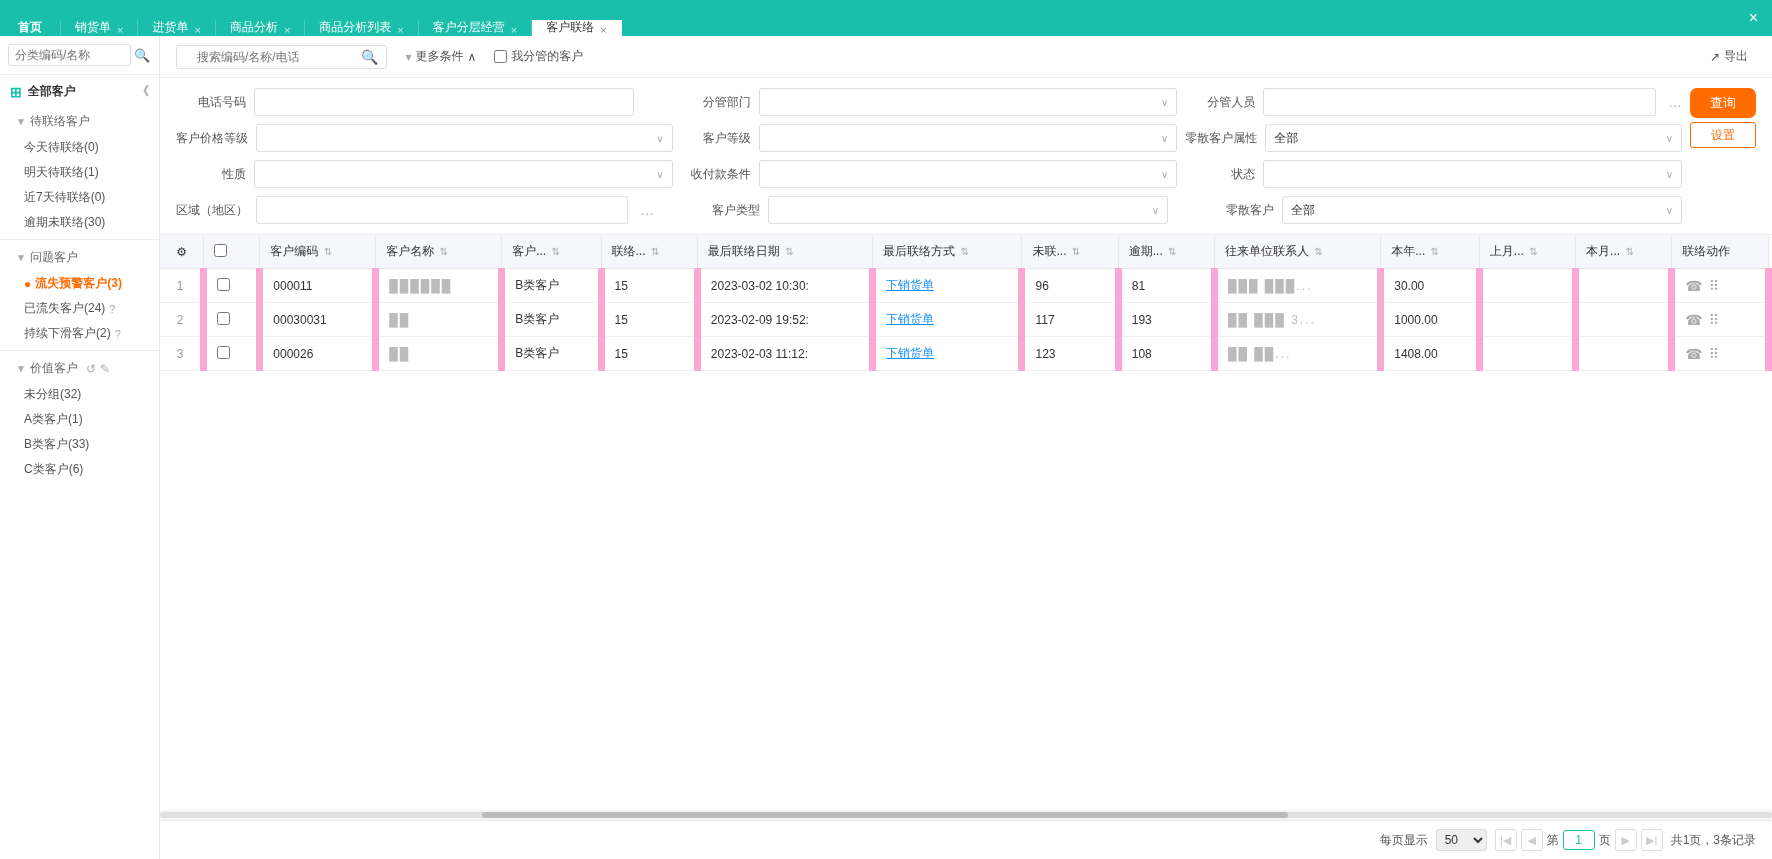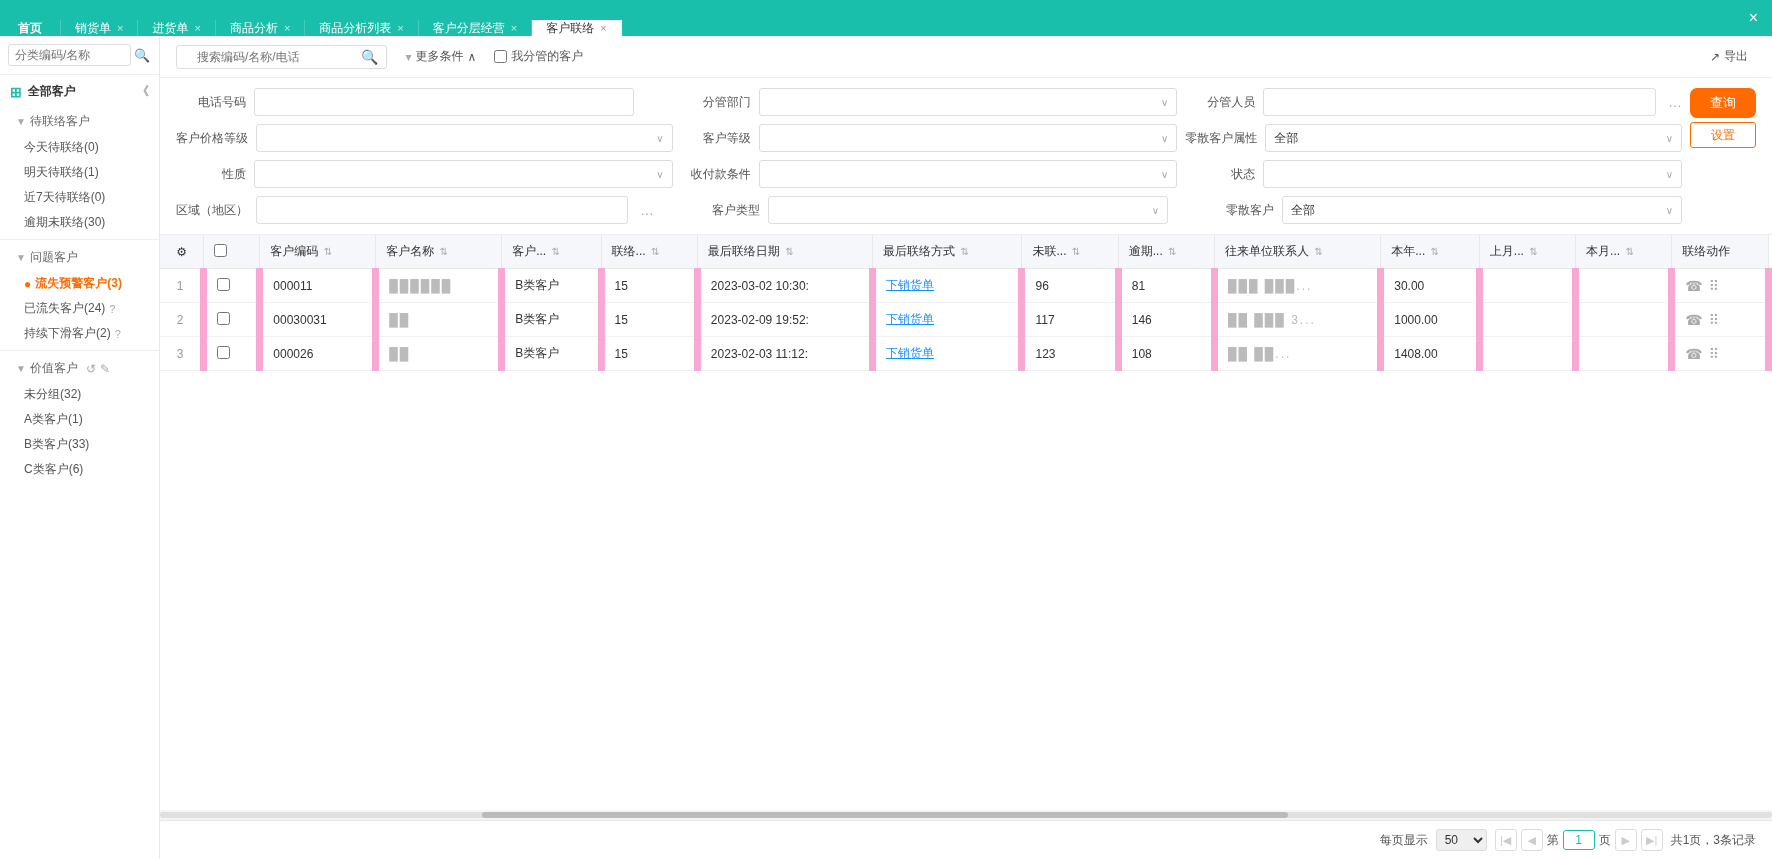--- a/index.html
+++ b/index.html
@@ -8,21 +8,21 @@
     
     .top-bar {
       height: 36px;
       background: #1abfab;
       display: flex;
       align-items: stretch;
       position: relative;
     }
     .tab-item {
       display: flex;
-      align-items: center;
+      align-items: flex-end;
       padding: 0 14px;
       color: #fff;
       cursor: pointer;
       white-space: nowrap;
       font-size: 13px;
       border-right: 1px solid rgba(255,255,255,0.2);
       gap: 6px;
       margin-top: 20px;
     }
     .tab-item:first-child { padding: 0 18px; font-weight: bold; }
@@ -674,21 +674,21 @@
           <tr>
             <td class="row-num">2</td>
             <td><input type="checkbox" style=""></td>
             <td>00030031</td>
             <td><span class="blurred">██</span></td>
             <td>B类客户</td>
             <td>15</td>
             <td>2023-02-09 19:52:</td>
             <td><span class="link-text">下销货单</span></td>
             <td>117</td>
-            <td>146</td>
+            <td>193</td>
             <td><span class="blurred">██ ███ 3...</span></td>
             <td>1000.00</td>
             <td></td>
             <td></td>
             <td>
               <div class="action-icons">
                 <span class="action-icon">☎</span>
                 <span class="action-icon">⠿</span>
               </div>
             </td>

